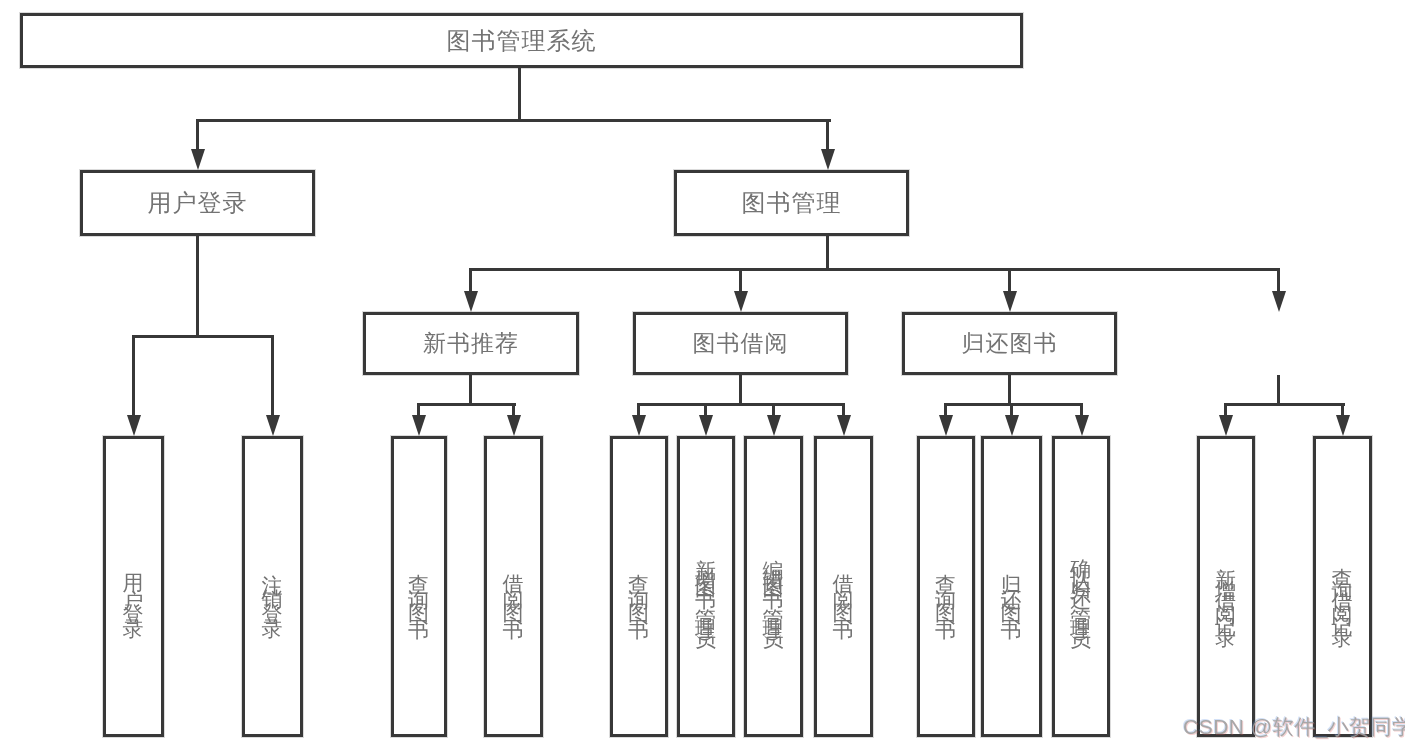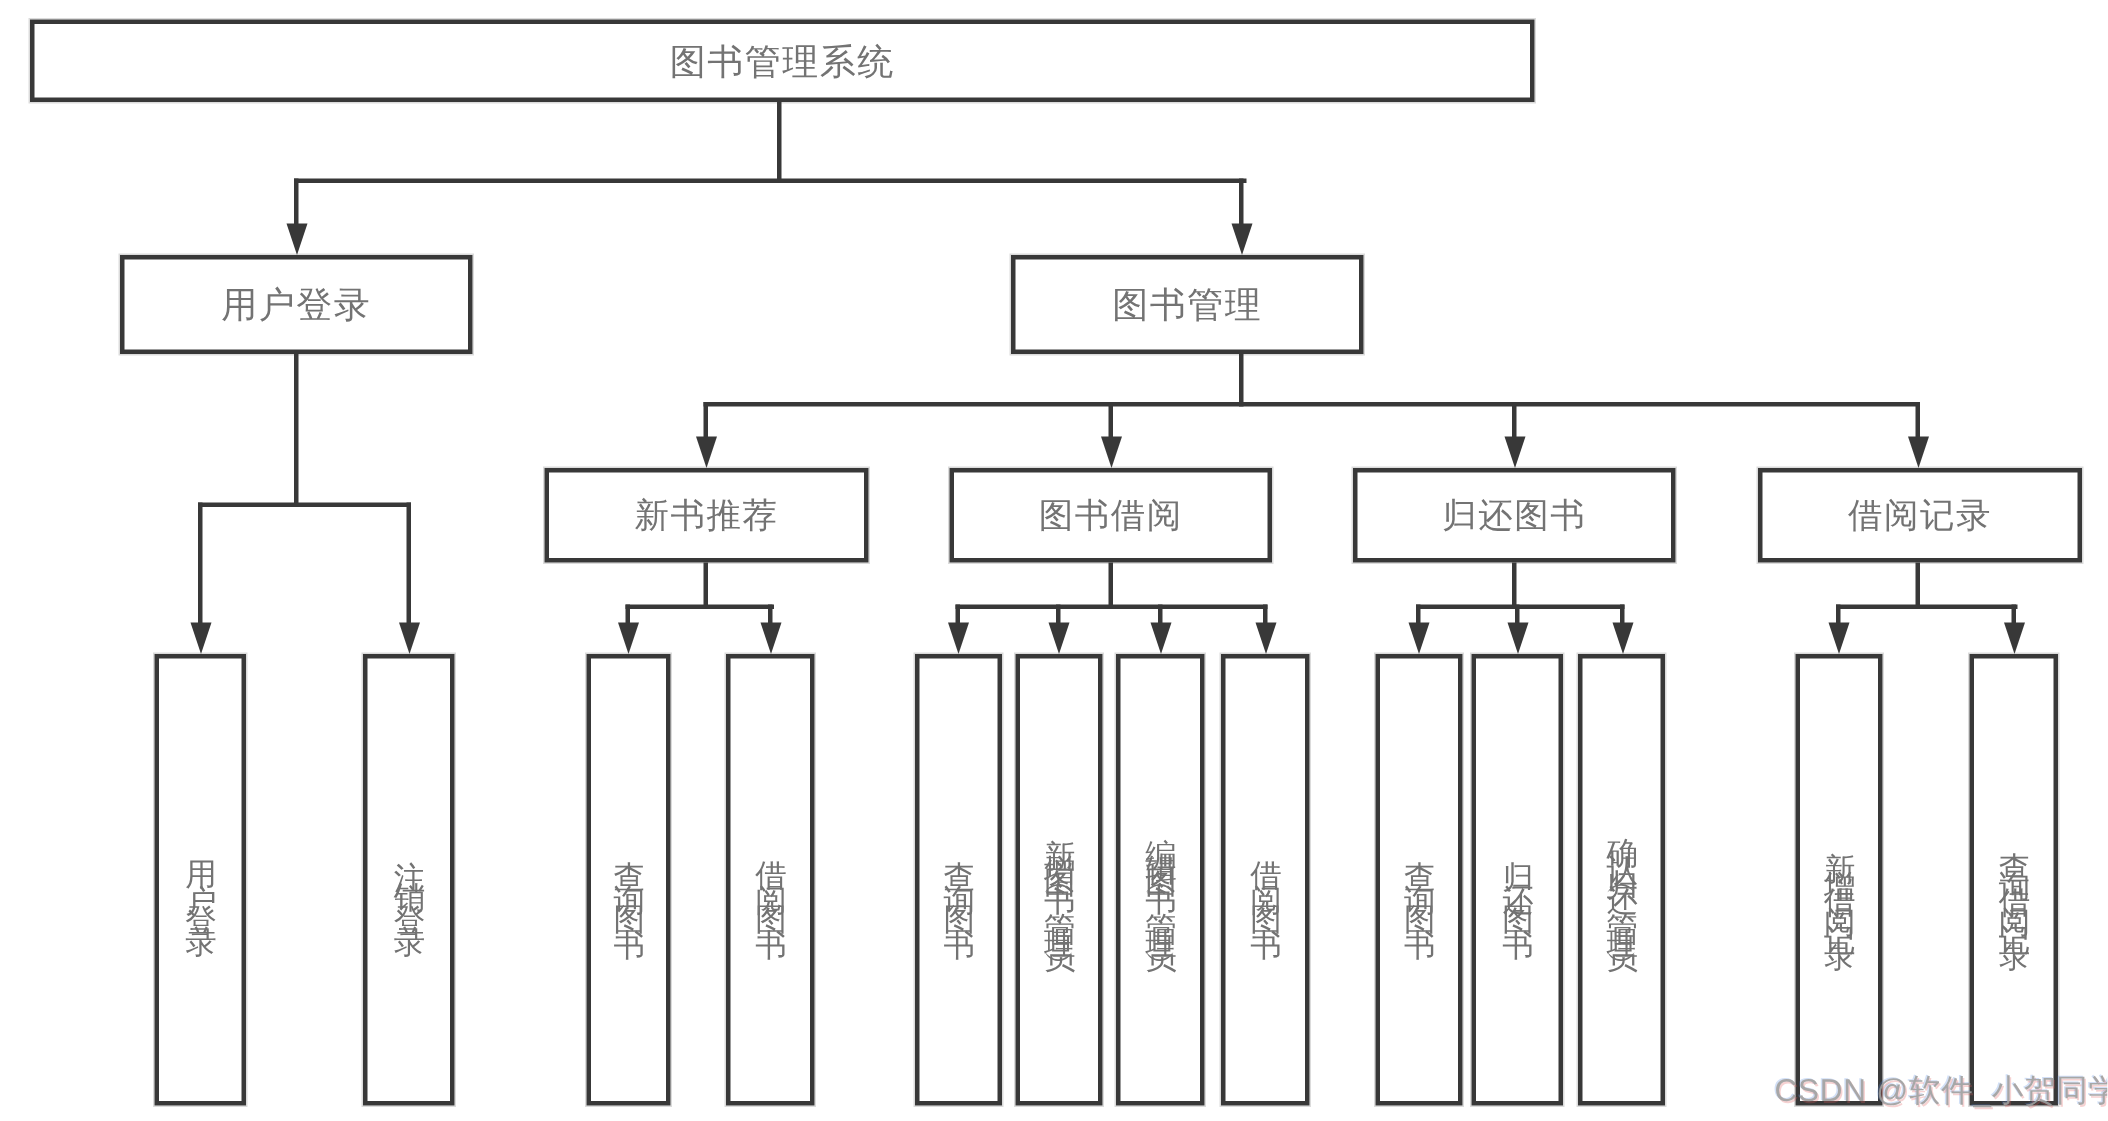--- a/index.html
+++ b/index.html
@@ -84,23 +84,20 @@
   </div>
 
   <div class="box h-md" style="left:363px;top:312px;width:216px;height:63px">
     <span class="lbl">新书推荐</span>
   </div>
   <div class="box h-md" style="left:633px;top:312px;width:215px;height:63px">
     <span class="lbl">图书借阅</span>
   </div>
   <div class="box h-md" style="left:902px;top:312px;width:215px;height:63px">
     <span class="lbl">归还图书</span>
-  </div>
-  <div class="box h-md" style="left:1172px;top:312px;width:216px;height:63px">
-    <span class="lbl">借阅记录</span>
   </div>
 
   <div class="box vbox v4" style="left:103px;top:436px;width:61px;height:301px">
     <span class="lbl">用户登录</span>
   </div>
   <div class="box vbox v4" style="left:242px;top:436px;width:61px;height:301px">
     <span class="lbl">注销登录</span>
   </div>
 
   <div class="box vbox v4" style="left:391px;top:436px;width:56px;height:301px">

